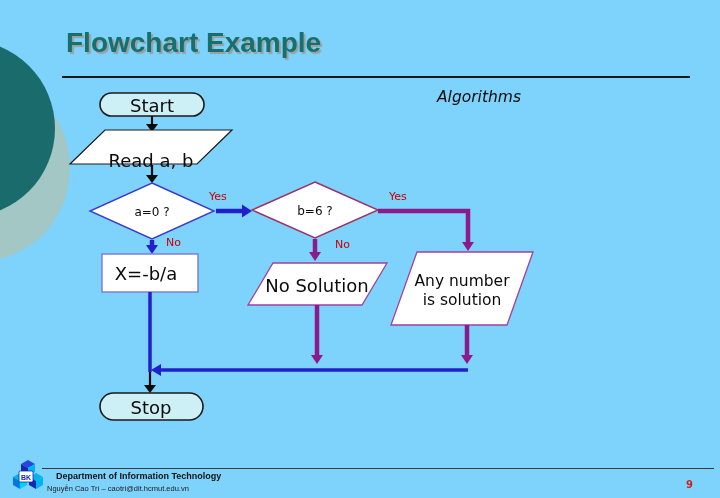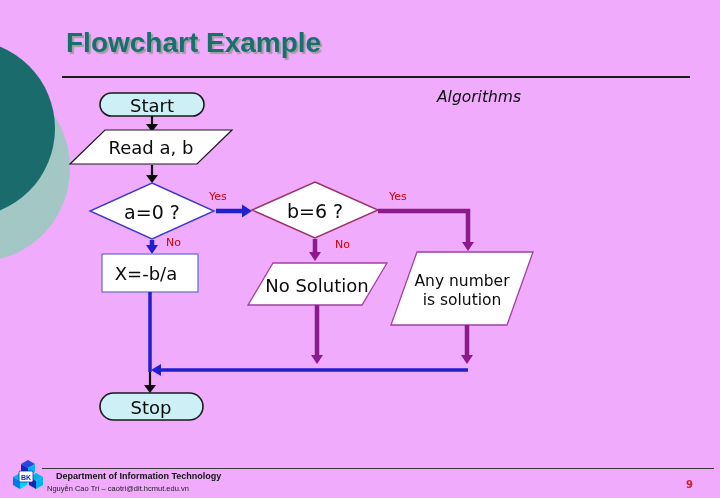--- a/index.html
+++ b/index.html
@@ -1,34 +1,34 @@
 <!DOCTYPE html>
 <html><head>
 <meta charset="utf-8">
 <style>
   html,body{margin:0;padding:0;background:#fff;}
   #slide{
-    position:relative;width:720px;height:498px;background:#f0abfc;
+    position:relative;width:720px;height:498px;background:#7dd3fc;
     overflow:hidden;font-family:"DejaVu Sans",sans-serif;color:#111;
   }
   .circle{position:absolute;border-radius:50%;}
   #circle-light{left:-110px;top:75px;width:180px;height:186px;background:#a3c7c4;}
   #circle-dark{left:-122px;top:40px;width:177px;height:177px;background:#1a6b6b;}
   #title{
     position:absolute;left:66px;top:27px;
     font-family:"Liberation Sans",sans-serif;font-weight:bold;font-size:28px;
     color:#17706e;text-shadow:2px 2px 1px #9e9e9e;letter-spacing:0px;white-space:nowrap;
   }
   #title-rule{position:absolute;left:62px;top:76px;width:628px;height:2px;background:#1a1a1a;}
   #flow-svg{position:absolute;left:0;top:0;}
   .node-label{
     position:absolute;transform:translate(-50%,-50%);
     font-size:18px;color:#0b0b0b;white-space:nowrap;text-align:center;
   }
-  .decision-label{font-size:19px;}
+  .decision-label{font-size:12px;}
   .two-line{font-size:15.5px;line-height:19px;}
   .edge-label{
     position:absolute;font-size:11px;color:#cc0000;white-space:nowrap;
   }
   #annotation{position:absolute;left:437px;top:87px;font-size:15.5px;line-height:20.5px;color:#0b0b0b;font-style:italic;}
   #annotation .b{font-weight:bold;}
   #footer-rule{position:absolute;left:42px;top:468px;width:672px;height:1px;background:#3a3a3a;}
   #footer-dept{
     position:absolute;left:56px;top:471px;
     font-family:"Liberation Sans",sans-serif;font-weight:bold;font-size:9px;color:#111;white-space:nowrap;text-align:center;
@@ -119,21 +119,21 @@
 
     <g>
       <line x1="150" y1="372" x2="150" y2="386" stroke="#0b0b0b" stroke-width="2.2"></line>
       <polygon points="144,385 156,385 150,393" fill="#0b0b0b"></polygon>
     </g>
 
     <rect x="100" y="393" width="103" height="27" rx="13.5" fill="#ccf0f6" stroke="#1a1a1a" stroke-width="1.6"></rect>
   </svg>
 
   <div class="node-label" style="left:152px;top:105px;">Start</div>
-  <div class="node-label" style="left:151px;top:147px;">Read a, b</div>
+  <div class="node-label" style="left:151px;top:160px;">Read a, b</div>
   <div class="node-label decision-label" style="left:152px;top:212px;">a=0 ?</div>
   <div class="node-label decision-label" style="left:315px;top:211px;">b=6 ?</div>
   <div class="node-label" style="left:146px;top:273px;">X=-b/a</div>
   <div class="node-label two-line" style="left:462px;top:291px;">
     <div>Any number</div>
     <div>is solution</div>
   </div>
   <div class="node-label" style="left:317px;top:285px;">No Solution</div>
   <div class="node-label" style="left:151px;top:407px;">Stop</div>
 

